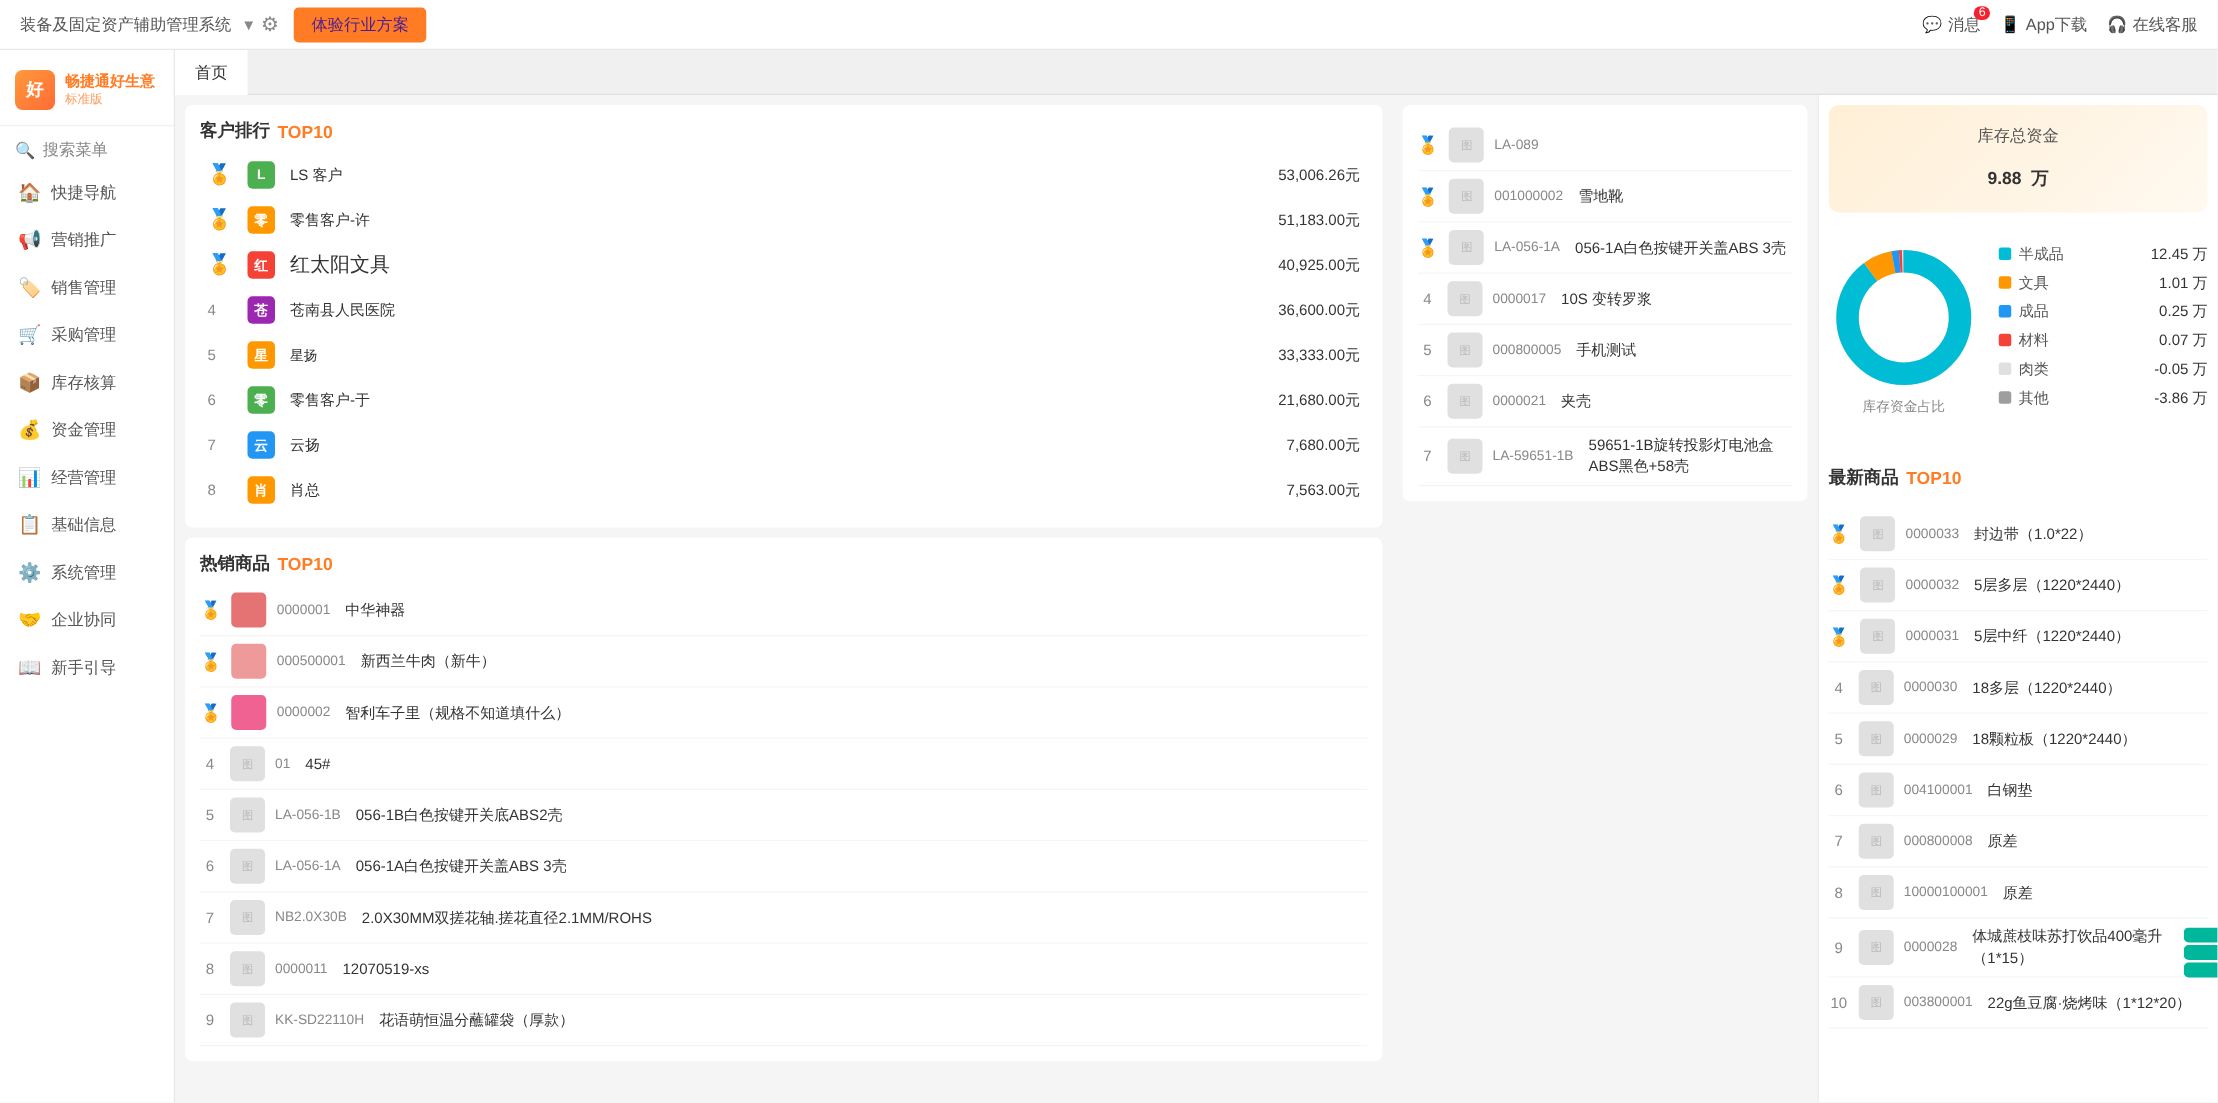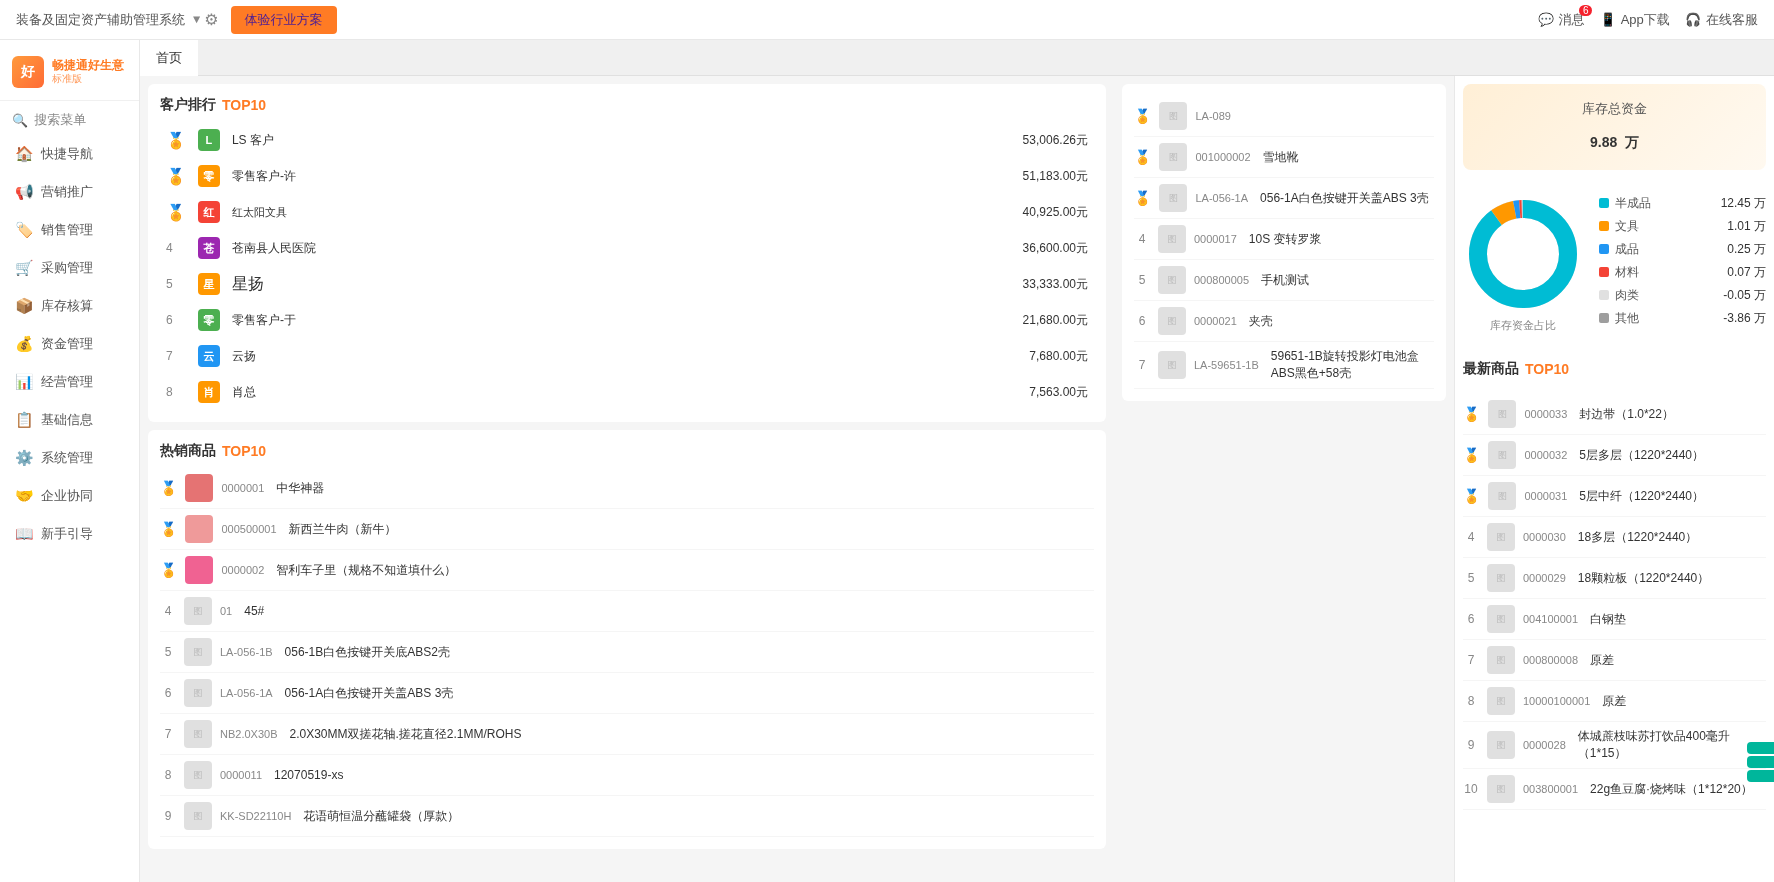--- a/index.html
+++ b/index.html
@@ -1,20 +1,20 @@
 <!DOCTYPE html>
 <html><head>
   <meta charset="utf-8">
   <style>
     * { margin: 0; padding: 0; box-sizing: border-box; }
     body { font-family: 'Microsoft YaHei', Arial, sans-serif; font-size: 13px; background: #f5f5f5; color: #333; width: 1774px; min-height: 882px; overflow-x: hidden; }
 
     
     .top-bar { height: 40px; background: #fff; display: flex; align-items: center; padding: 0 16px; border-bottom: 1px solid #e8e8e8; position: relative; z-index: 10; }
-    .top-bar-system { display: flex; align-items: center; gap: 8px; color: #555; font-size: 13px; font-family: Liberation Mono, monospace; }
+    .top-bar-system { display: flex; align-items: center; gap: 8px; color: #555; font-size: 13px; }
     .top-bar-gear { color: #888; cursor: pointer; font-size: 16px; margin-left: 4px; }
     .top-bar-trial { background: #ff7b24; color: #4c1d95; border: none; border-radius: 4px; padding: 5px 14px; font-size: 13px; cursor: pointer; margin-left: 12px; }
     .top-bar-right { margin-left: auto; display: flex; align-items: center; gap: 16px; color: #555; font-size: 13px; }
     .top-bar-right .badge-item { display: flex; align-items: center; gap: 4px; cursor: pointer; position: relative; }
     .badge { background: #f5222d; color: #fff; border-radius: 8px; font-size: 10px; padding: 0 4px; position: absolute; top: -6px; right: -8px; }
 
     
     .layout { display: flex; height: calc(882px - 40px); }
 
     
@@ -214,37 +214,37 @@
         <div class="rank-badge" style="background:#ff9800;">零</div>
       </td>
       <td style="color:#333;font-size:12px;">零售客户-许</td>
       <td class="rank-amount">51,183.00元</td>
     </tr>
                 <tr>
       <td style="width:28px;"><span style="color:#c47a2a;font-size:16px;">🏅</span></td>
       <td style="width:30px;">
         <div class="rank-badge" style="background:#f44336;">红</div>
       </td>
-      <td style="color:#333;font-size:11px;">红太阳文具</td>
+      <td style="color:#333;font-size:16px;">红太阳文具</td>
       <td class="rank-amount">40,925.00元</td>
     </tr>
                 <tr>
       <td style="width:28px;"><span style="color:#888;">4</span></td>
       <td style="width:30px;">
         <div class="rank-badge" style="background:#9c27b0;">苍</div>
       </td>
       <td style="color:#333;font-size:12px;">苍南县人民医院</td>
       <td class="rank-amount">36,600.00元</td>
     </tr>
                 <tr>
       <td style="width:28px;"><span style="color:#888;">5</span></td>
       <td style="width:30px;">
         <div class="rank-badge" style="background:#ff9800;">星</div>
       </td>
-      <td style="color:#333;font-size:16px;">星扬</td>
+      <td style="color:#333;font-size:11px;">星扬</td>
       <td class="rank-amount">33,333.00元</td>
     </tr>
                 <tr>
       <td style="width:28px;"><span style="color:#888;">6</span></td>
       <td style="width:30px;">
         <div class="rank-badge" style="background:#4caf50;">零</div>
       </td>
       <td style="color:#333;font-size:12px;">零售客户-于</td>
       <td class="rank-amount">21,680.00元</td>
     </tr>
@@ -461,21 +461,21 @@
       <span class="legend-value">-0.05 万</span>
     </div>
               <div class="legend-item">
       <div class="legend-color" style="background:#9e9e9e;"></div>
       <span class="legend-name">其他</span>
       <span class="legend-value">-3.86 万</span>
     </div>
             </div>
         </div>
 
-        <div class="section-header" style="margin-top:11px;">
+        <div class="section-header" style="margin-top:24px;">
           <span>最新商品</span>
           <span class="top10-label">TOP10</span>
         </div>
         <div id="new-products-list">
             <div class="product-item">
       <span style="color:#e6a817;font-size:14px;">🏅</span>
       <div class="product-img" style="background:#e0e0e0;">
                 <span style="color:#bbb;font-size:9px;">图</span>
               </div>
       <span class="product-code">0000033</span>

